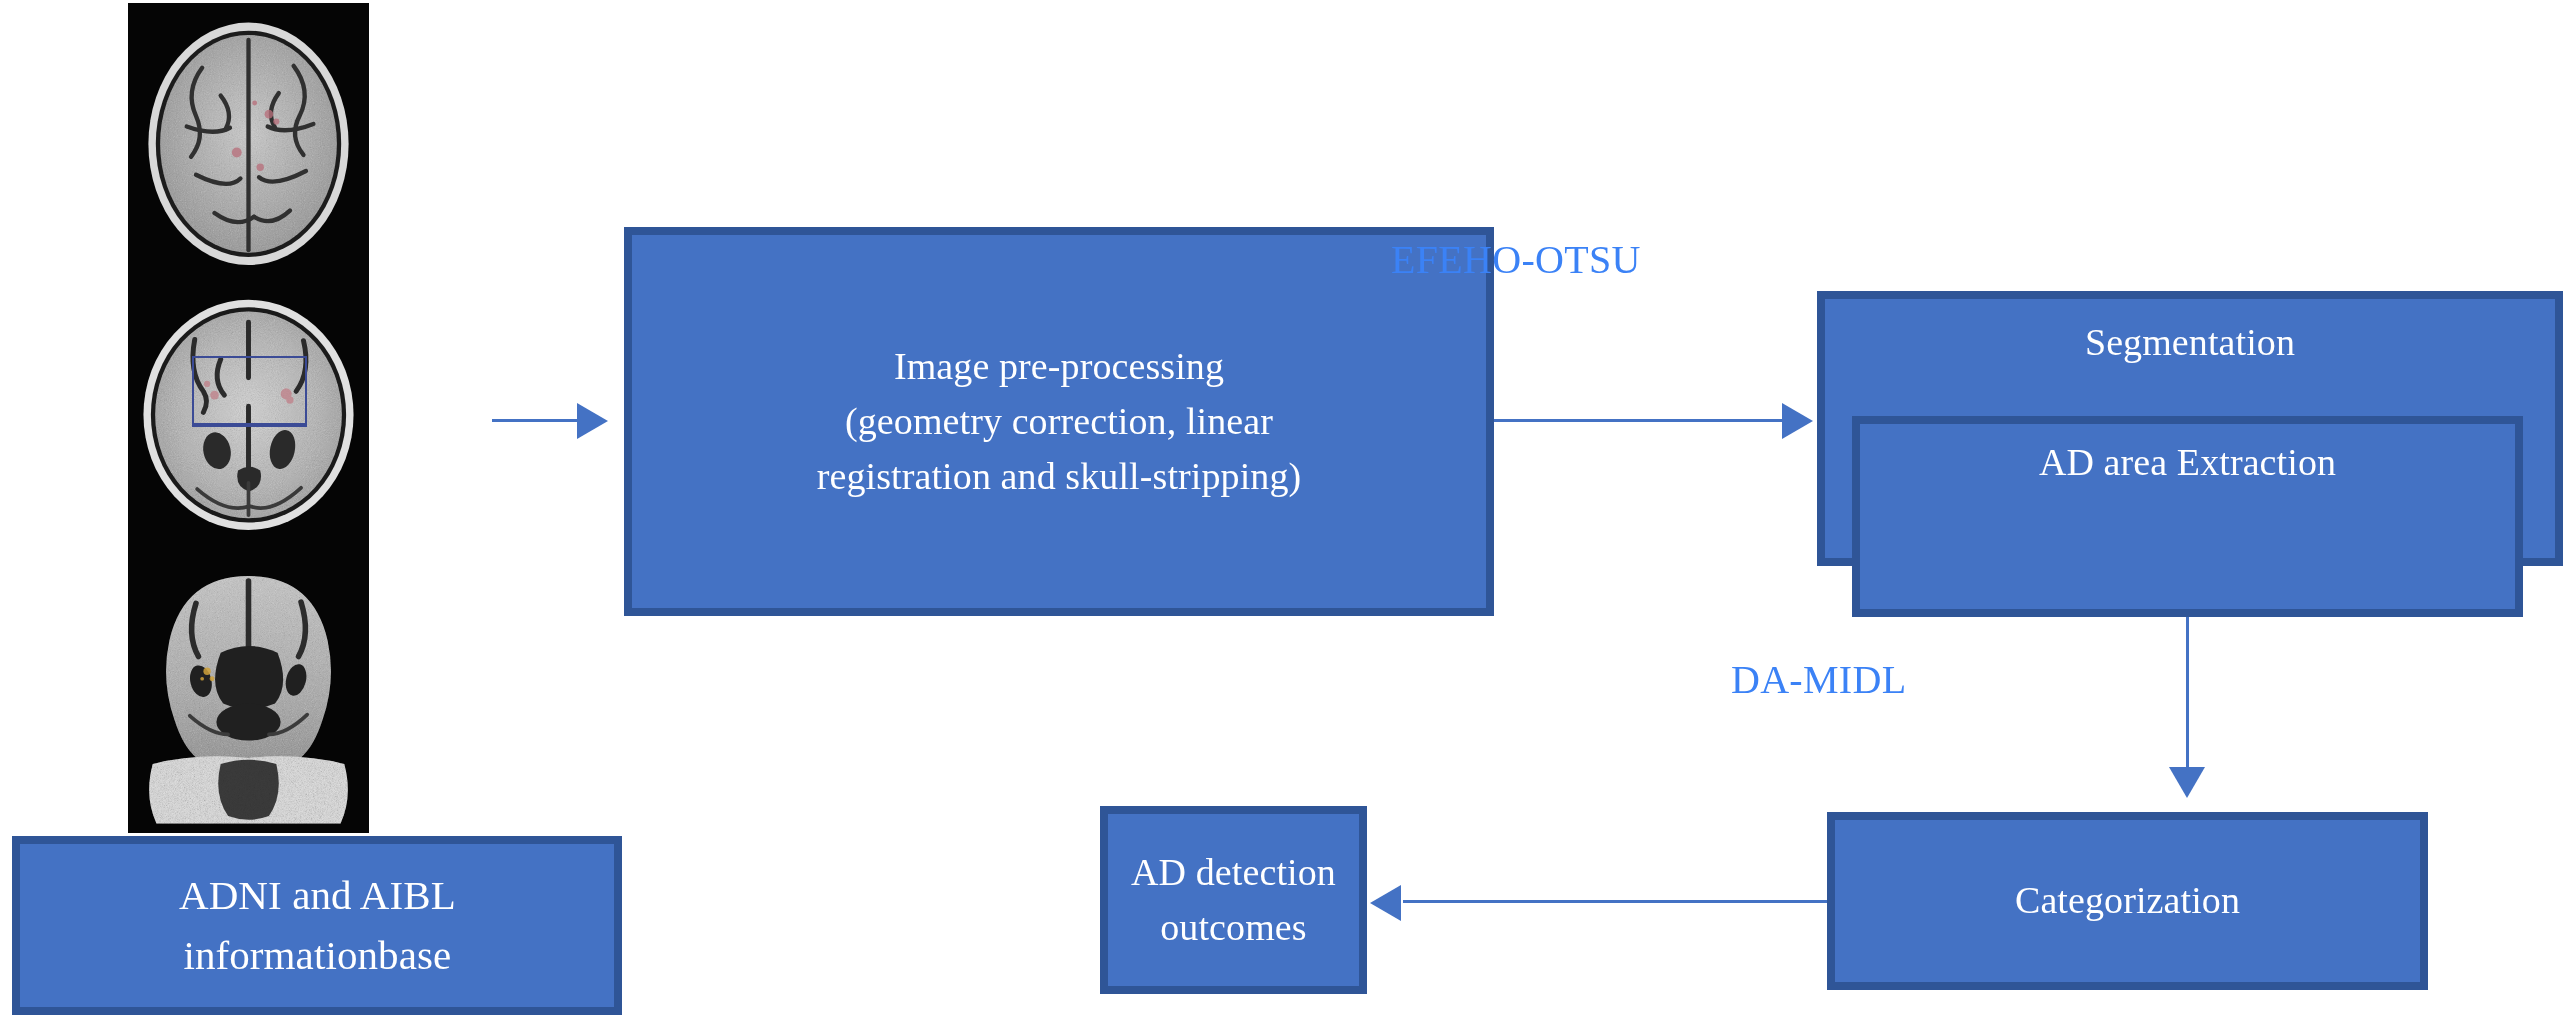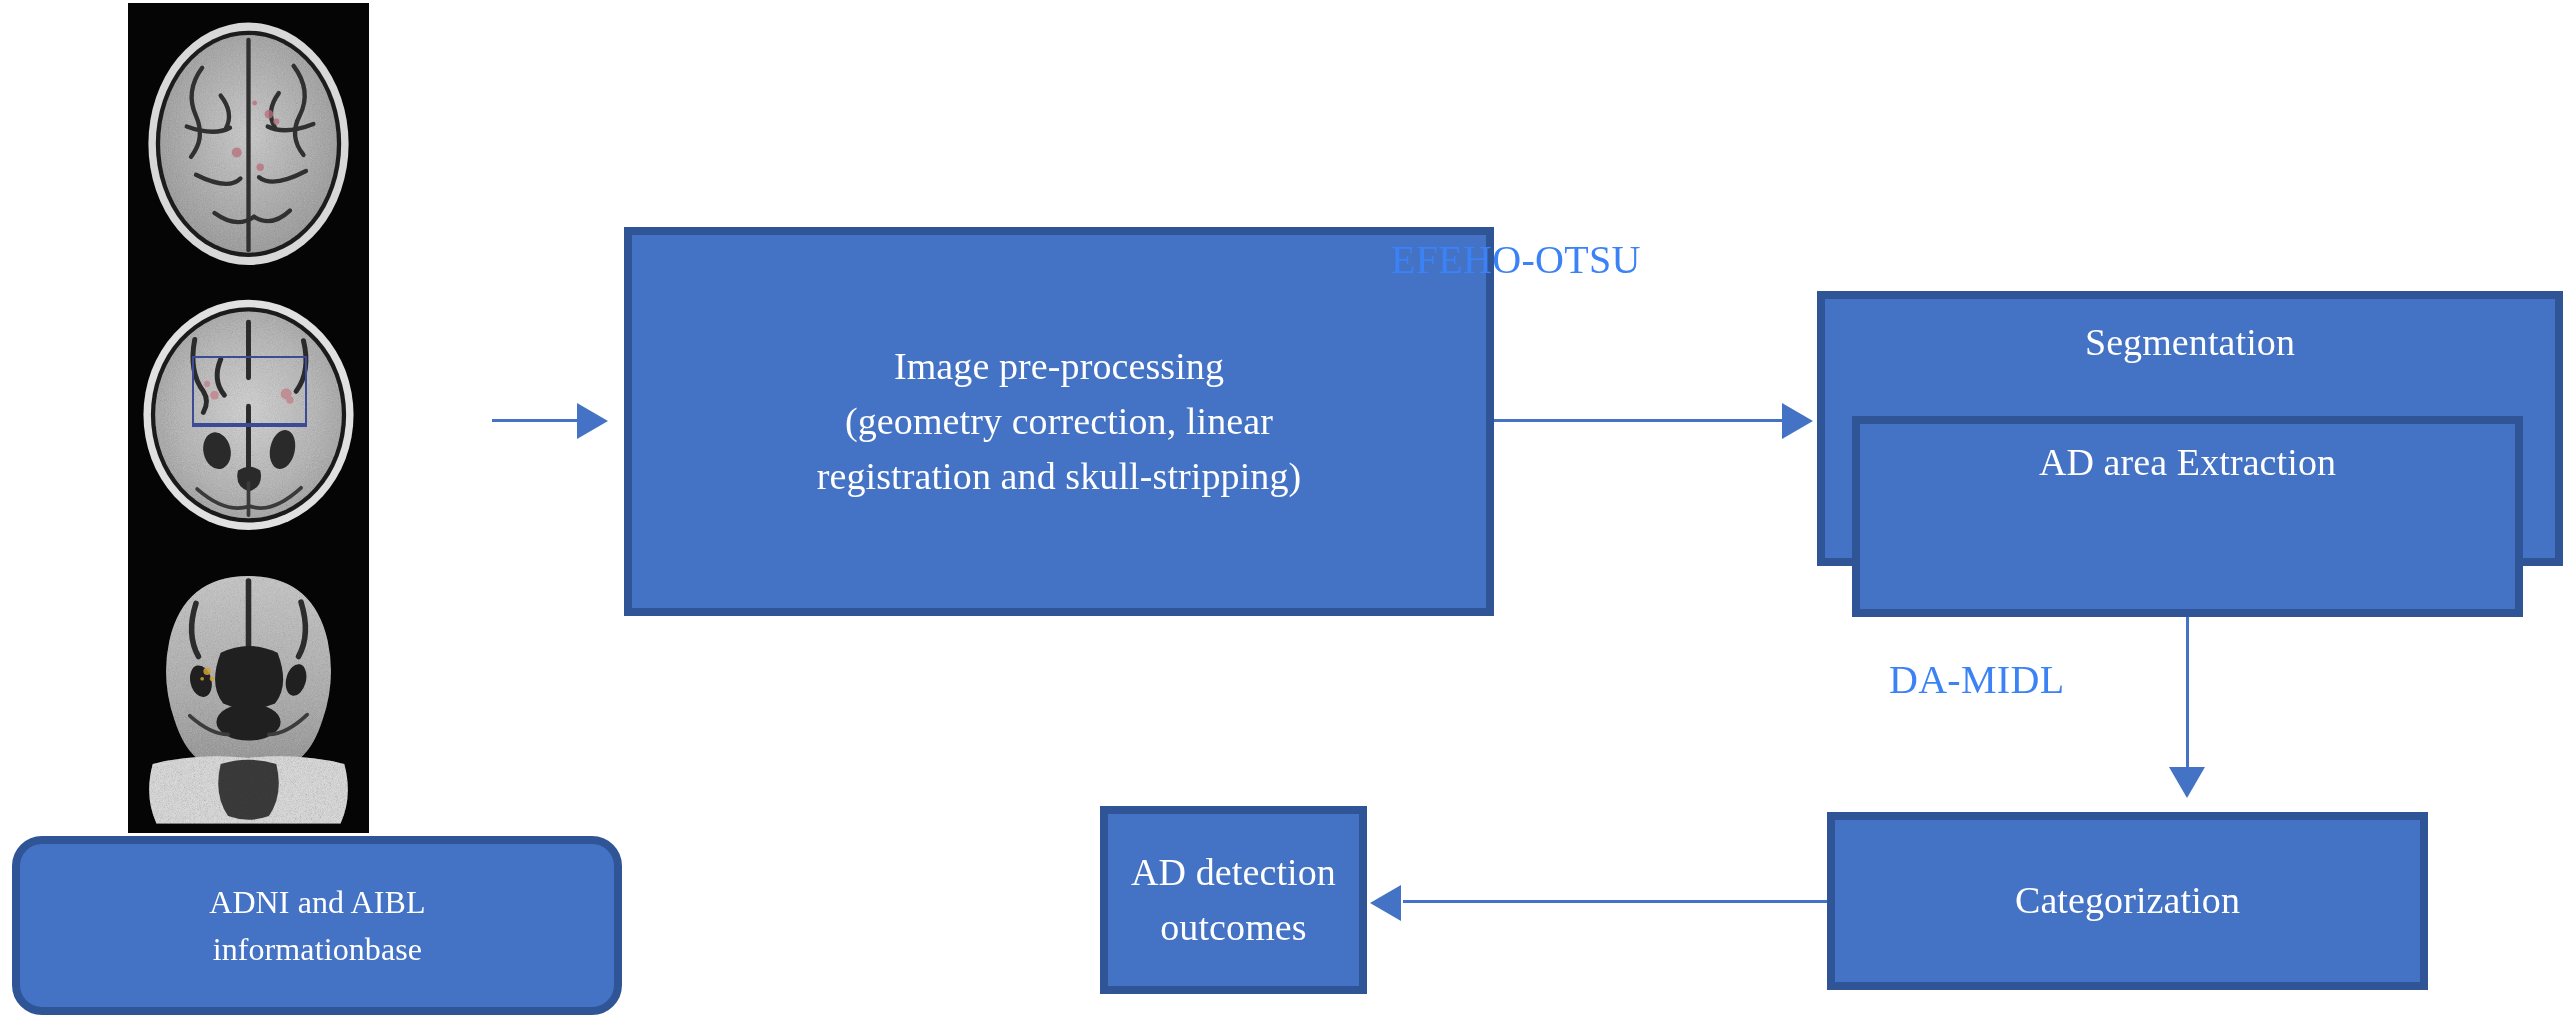--- a/index.html
+++ b/index.html
@@ -65,34 +65,33 @@
     font-size: 38px;
   }
   #box-outcomes {
     left: 1100px; top: 806px;
     width: 267px;  height: 188px;
     font-size: 38px;
   }
   #box-database {
     left: 12.4px;   top: 836px;
     width: 610px; height: 179px;
-    font-size: 32px;
-    border-radius: 30px;
+    font-size: 41px;
   }
 
   
   .edge-label {
     position: absolute;
     color: #3b82f6;
     font-size: 40px;
     white-space: nowrap;
     letter-spacing: 0.3px;
   }
   #label-efeho  { left: 1391px; top: 236px; }
-  #label-damidl { left: 1889px; top: 656px; }
+  #label-damidl { left: 1731px; top: 656px; }
 
   
   .connector { position: absolute; }
   .conn-line-h {
     position: absolute;
     height: 3.1px;
     background: #4472C4;
   }
   .conn-line-v {
     position: absolute;

